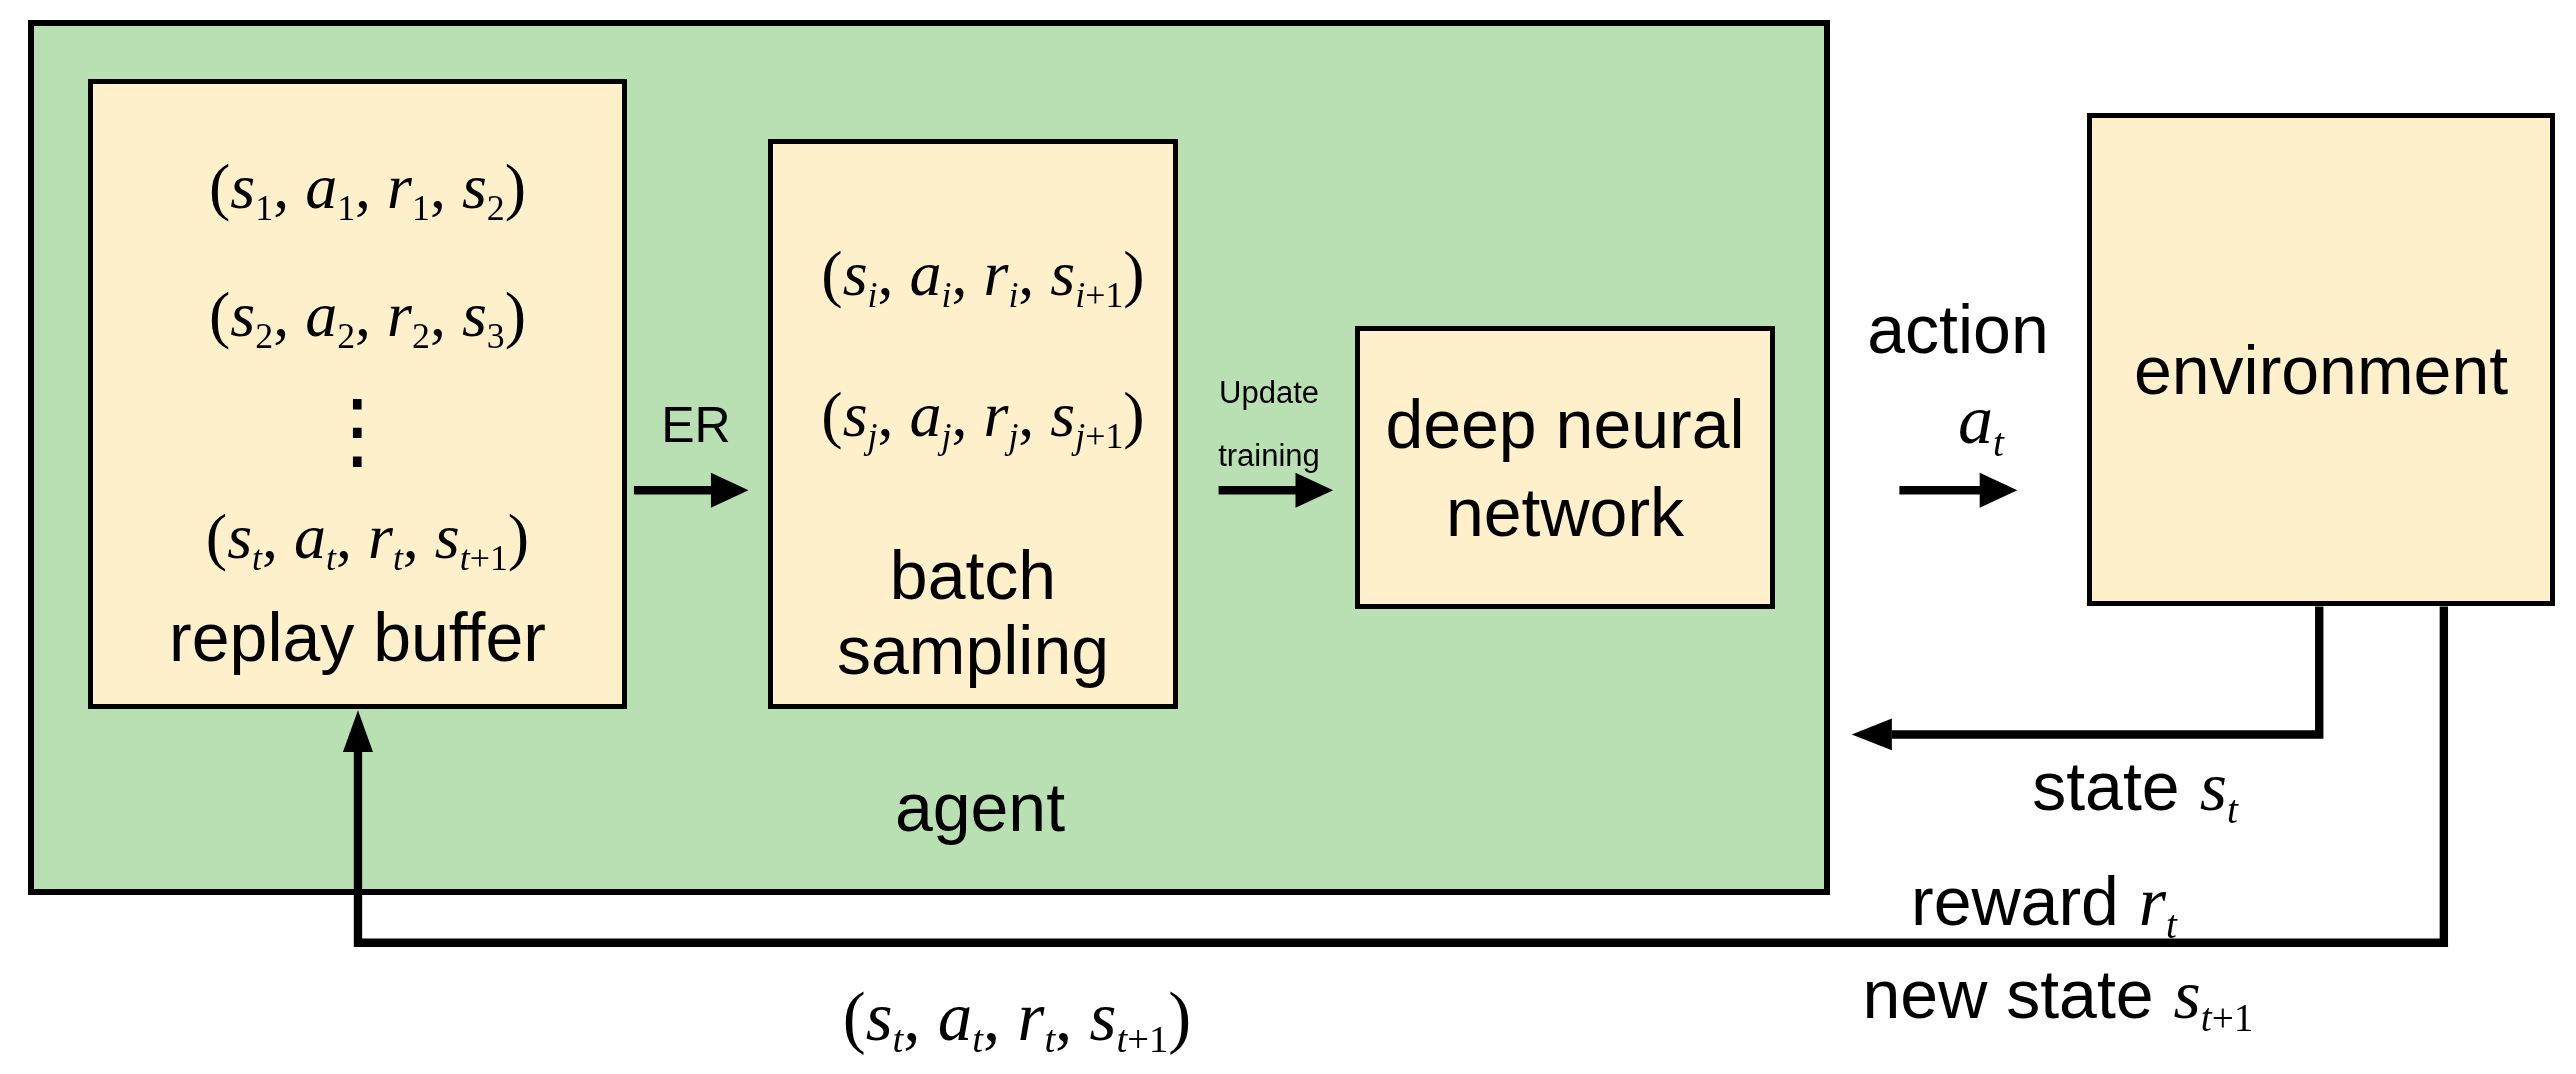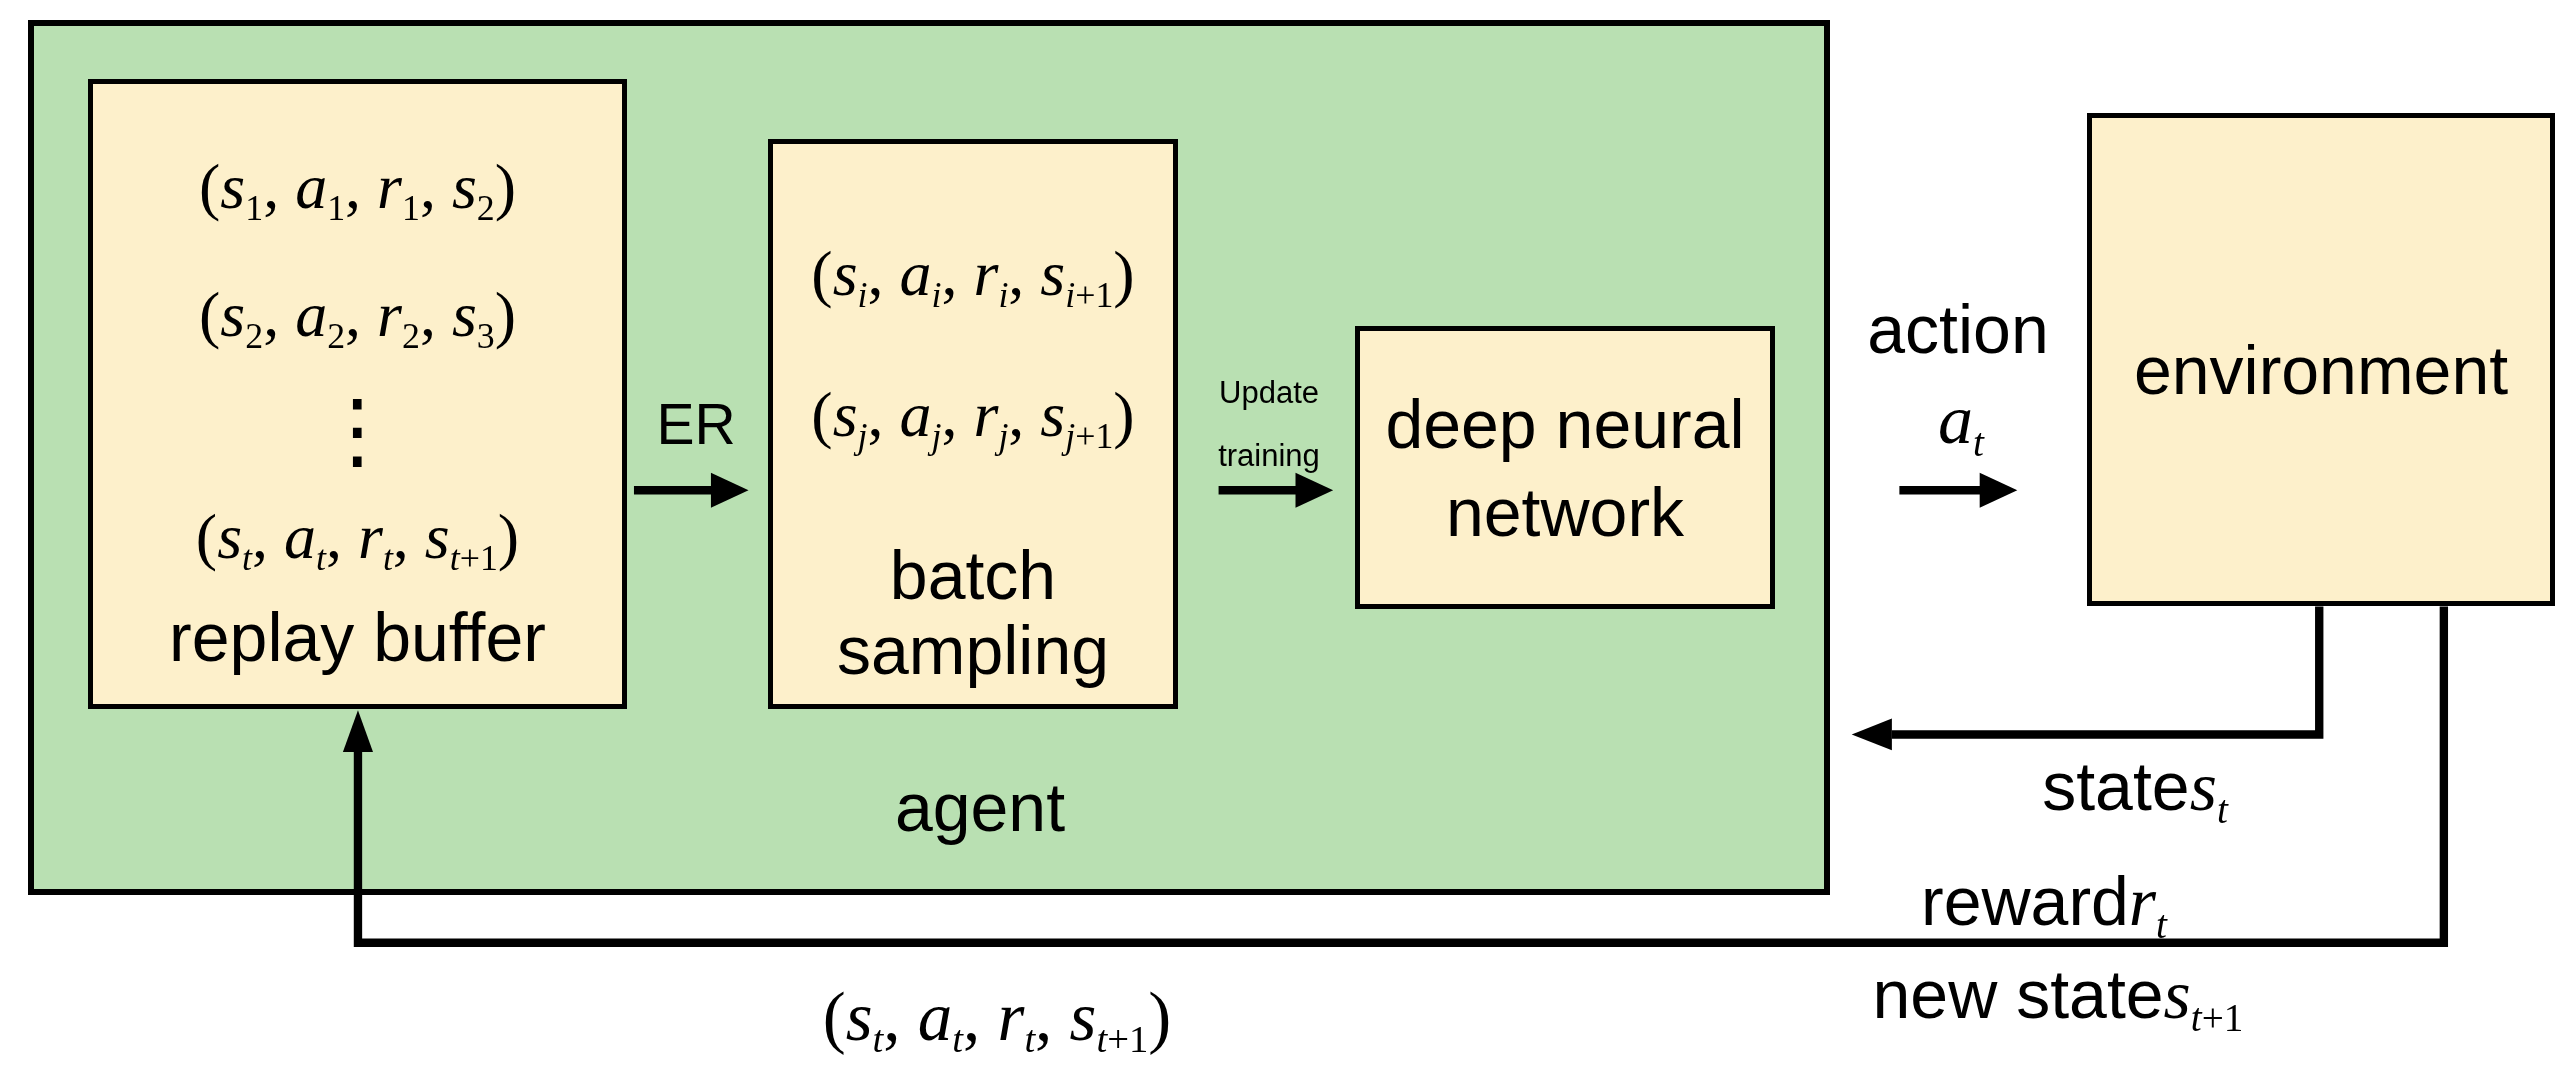--- a/index.html
+++ b/index.html
@@ -23,24 +23,24 @@
 
   #connector-layer { position: absolute; left: 0; top: 0; width: 2576px; height: 1075px; }
 
   .inbox { position: absolute; left: 0; right: 0; text-align: center;
            transform: translateY(-50%); white-space: nowrap; line-height: 1.05; }
   .abs   { position: absolute; transform: translate(-50%,-50%);
            white-space: nowrap; line-height: 1.05; }
   .row   { display: flex; align-items: baseline; }
 
   .lbl    { font-size: 68px; }
-  .lbl-er { font-size: 57px; }
+  .lbl-er { font-size: 50px; }
   .lbl-sm { font-size: 31px; }
 
-  .math   { font-family: "Liberation Serif", serif; font-size: 64px; font-style: normal; }
+  .math   { font-family: "Liberation Serif", serif; font-size: 64px; font-style: normal; margin-left: 20px; }
   .math i { font-style: italic; }
   .math sub { font-size: 56%; line-height: 0; vertical-align: -0.32em; }
   .math-lg  { font-size: 69px; }
   .math-sym { font-size: 70px; }
   .vdots { font-family: "DejaVu Sans", "DejaVu Serif", sans-serif;
            font-size: 84px; line-height: 0.85; }
 </style>
 </head>
 <body>
 

